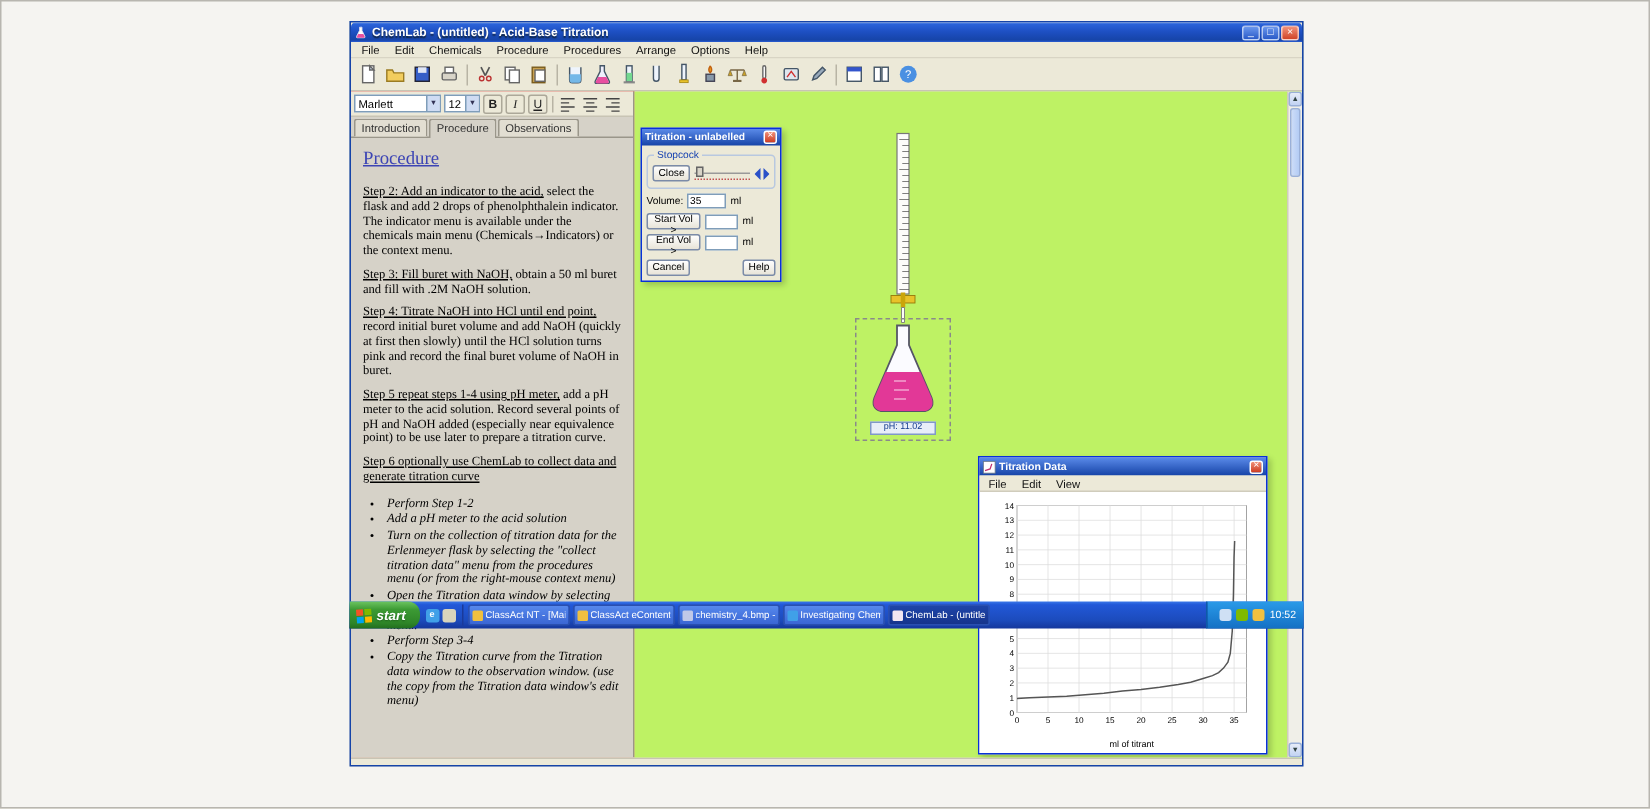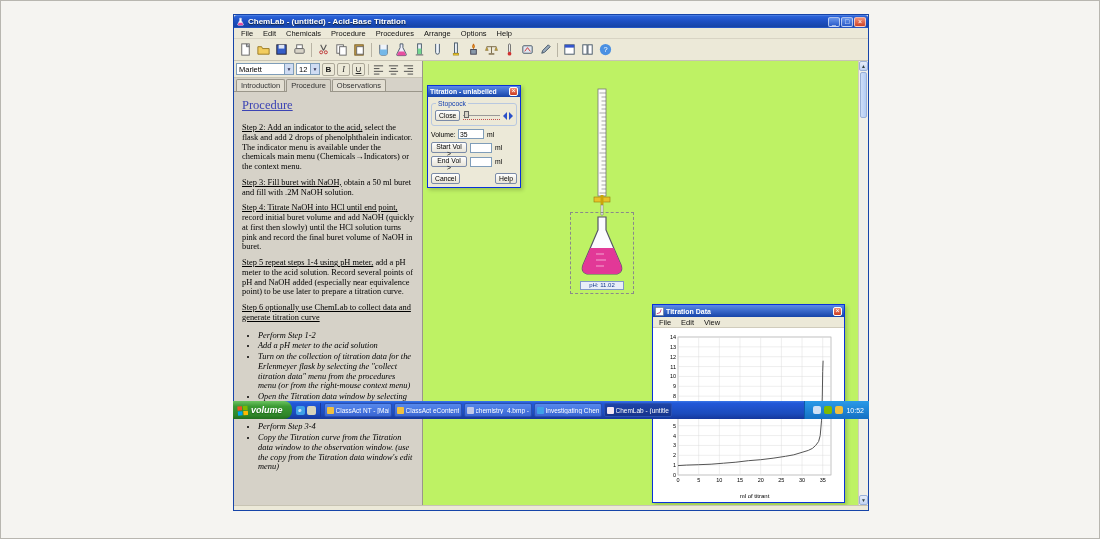--- a/index.html
+++ b/index.html
@@ -492,21 +492,21 @@
   </div>
 
   <div class="taskbar">
     <div class="start-btn">
       <svg width="11" height="11" viewBox="0 0 12 12">
         <rect x="0.5" y="1.5" width="5" height="4.5" fill="#f35325" transform="rotate(-4 3 4)"></rect>
         <rect x="6.5" y="1" width="5" height="4.5" fill="#7fba00" transform="rotate(-4 9 3)"></rect>
         <rect x="1" y="7" width="5" height="4.5" fill="#00a4ef" transform="rotate(-4 3 9)"></rect>
         <rect x="7" y="6.5" width="5" height="4.5" fill="#ffb900" transform="rotate(-4 9 9)"></rect>
       </svg>
-      <span>volume</span>
+      <span>start</span>
     </div>
     <div class="ql">
       <span class="ql-ic" style="background:#40a0e8">e</span>
       <span class="ql-ic" style="background:#d8d4bc"></span>
     </div>
     <div id="task-buttons">
         <div class="task-btn">
           <span class="task-ic" style="background: rgb(240, 192, 64);"></span>
           <span class="task-label">ClassAct NT - [Main M...</span>
         </div>

